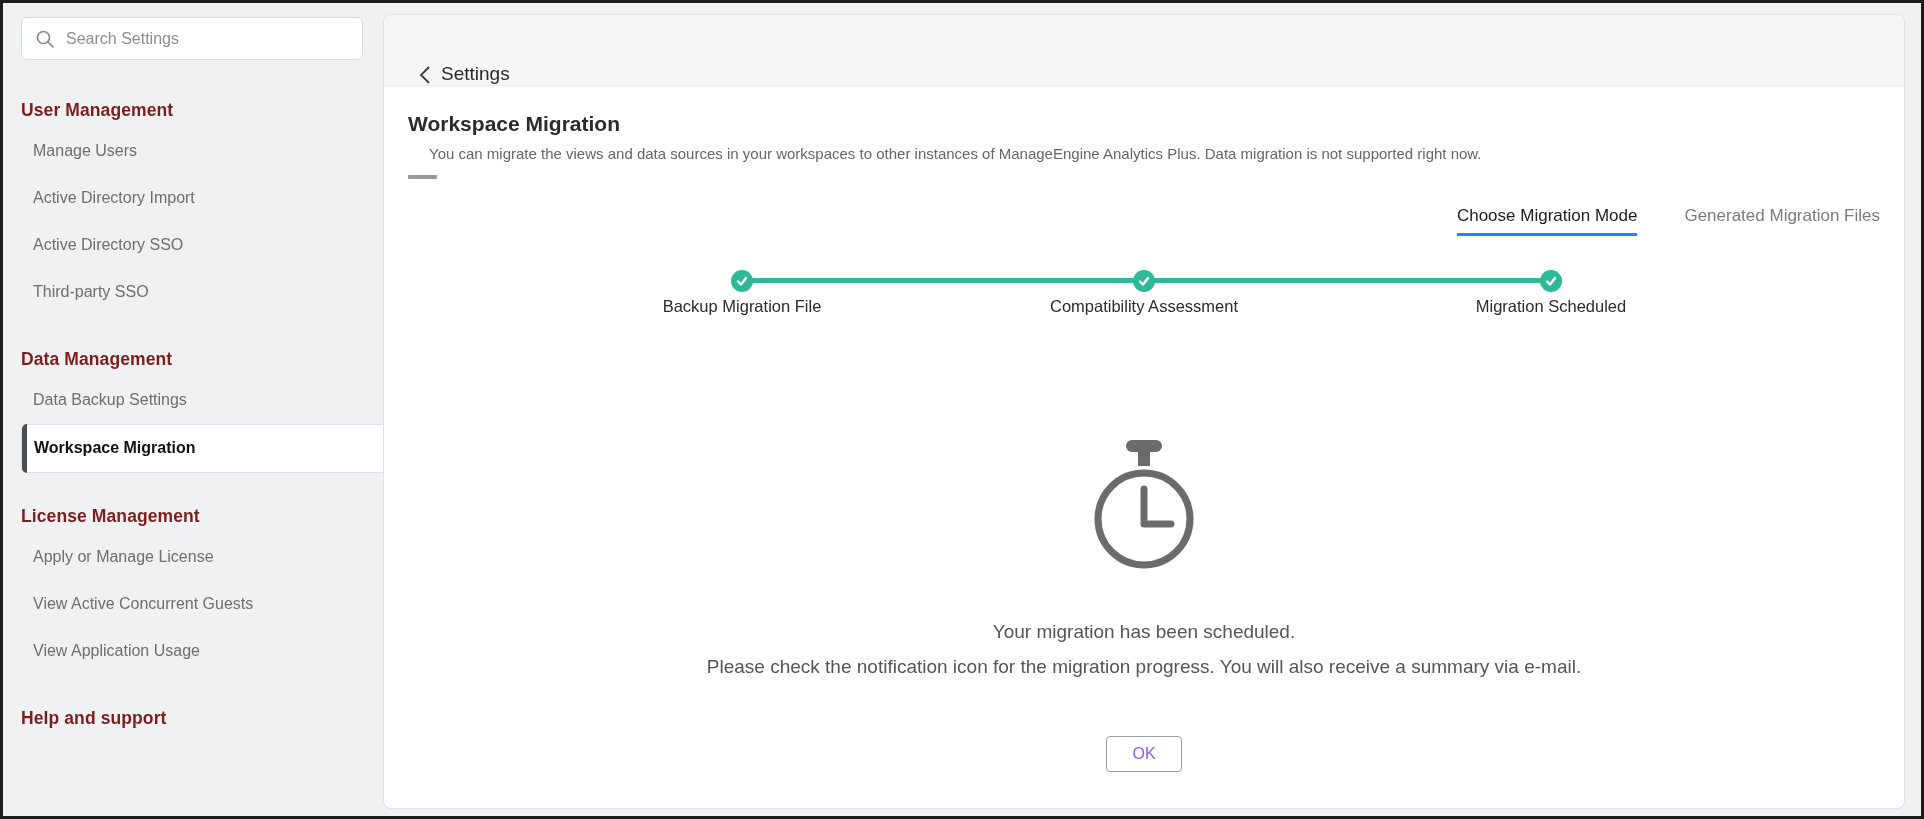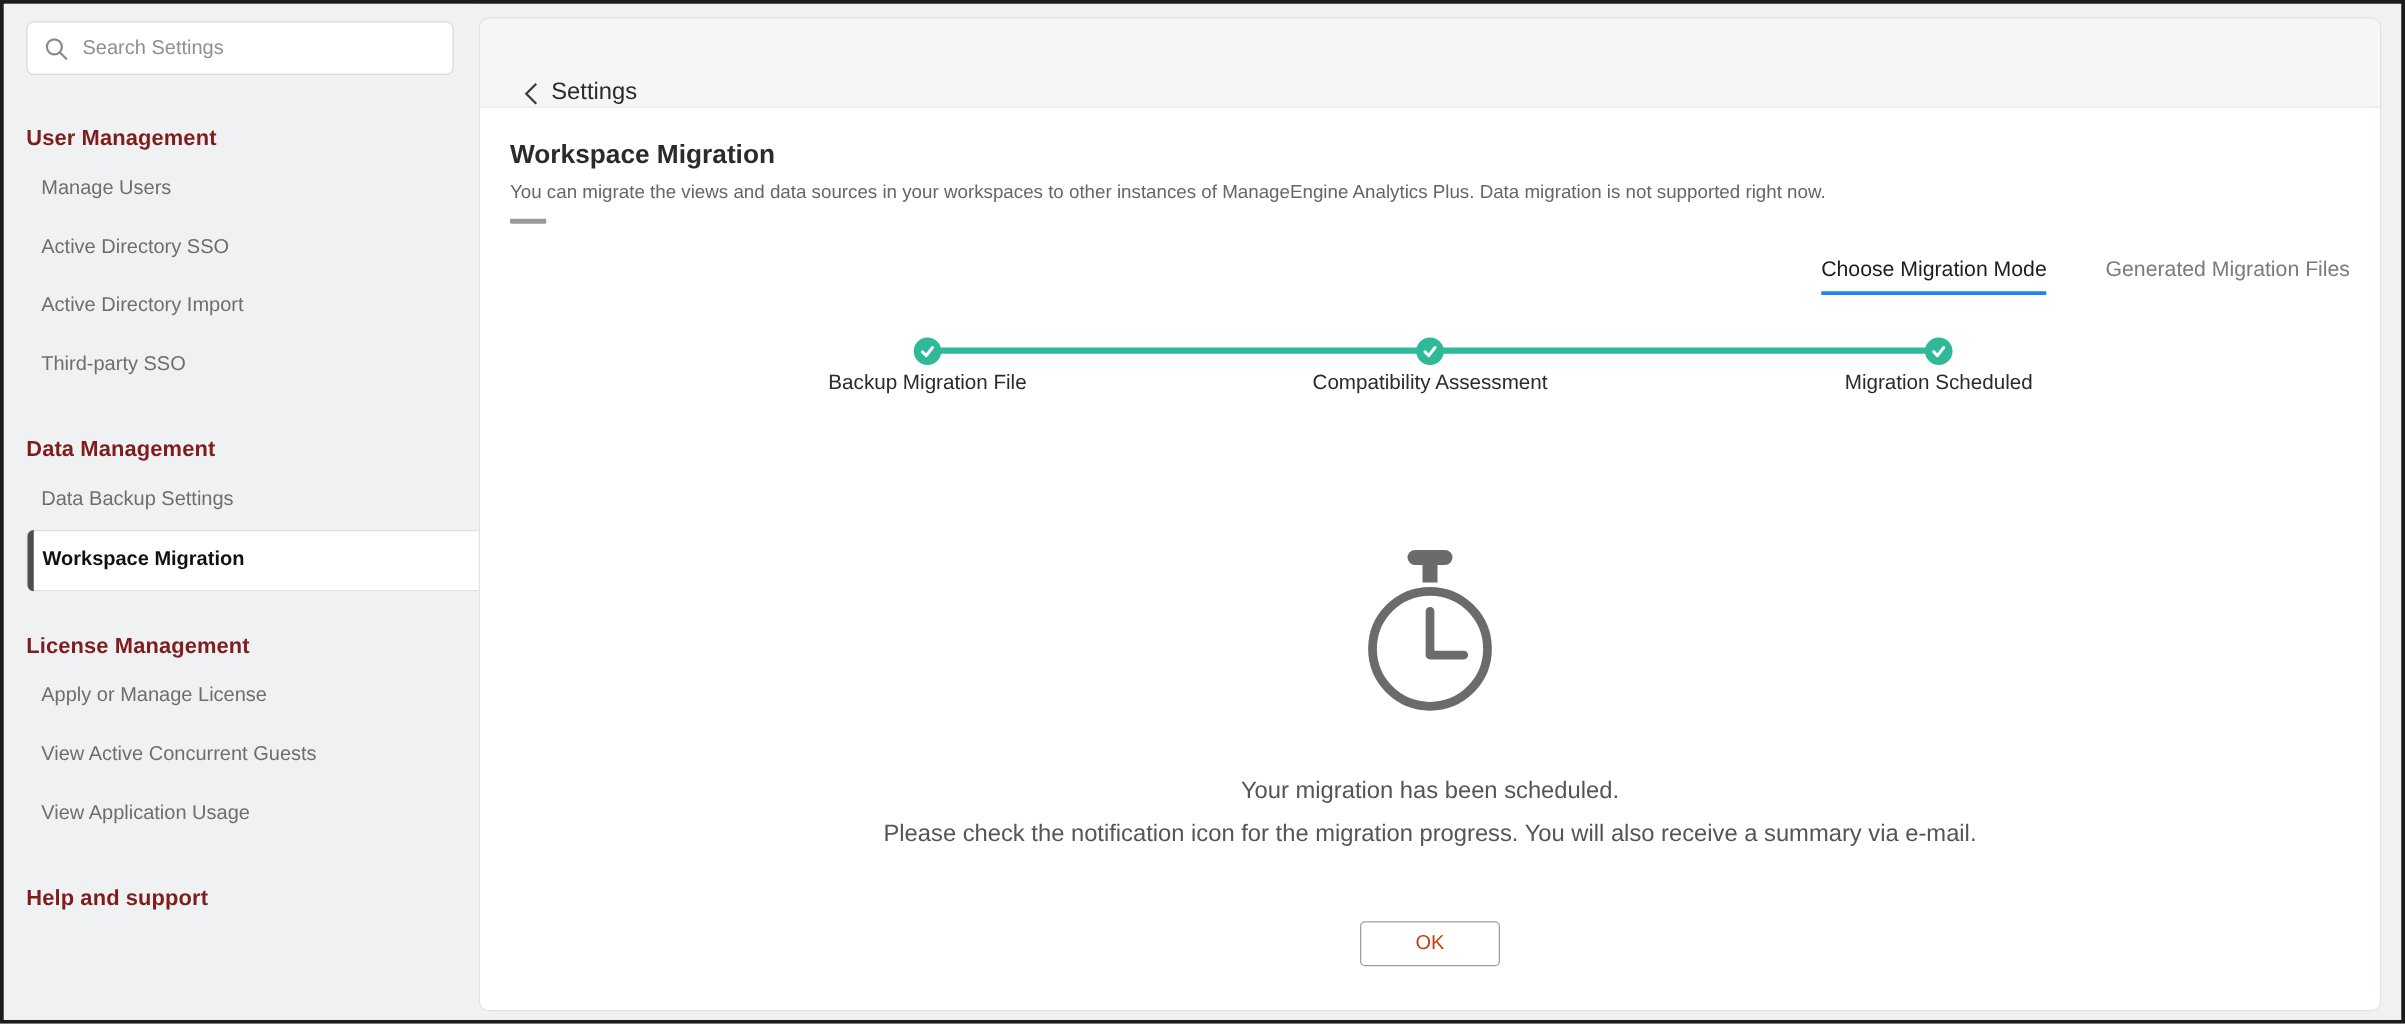--- a/index.html
+++ b/index.html
@@ -61,21 +61,21 @@
     height:71px; flex:0 0 71px; background:#f6f6f6;
     border-bottom:1px solid #ececec;
     display:flex; align-items:flex-end; padding-left:35px;
     box-shadow:0 1px 2px rgba(0,0,0,0.03);
     cursor:pointer;
   }
   .back-label { font-size:19px; color:#2b2b2b; margin-left:10px; font-weight:400; }
 
   .content { flex:1; padding:26px 24px 0 24px; position:relative; }
   .page-title { font-size:21px; font-weight:700; color:#2b2b2b; }
-  .page-desc { margin-top:9px; font-size:15px; color:#666; }
+  .page-desc { margin-top:9px; font-size:15px; color:#666;margin-left:21px; }
   .desc-dash { margin-top:13px; width:29px; height:4px; background:#9a9a9a; border-radius:1px; }
 
   .tabs { margin-top:27px; display:flex; gap:47px;justify-content:flex-end; }
   .tab { font-size:17px; color:#7b7b7b; padding-bottom:7px; cursor:pointer; }
   .tab.active { color:#1d1d1d; border-bottom:3px solid #1e86f0; }
 
   
   .stepper { position:relative; margin-top:34px; height:78px; }
   .step-line {
     position:absolute; top:8px; left:334px; width:809px; height:5px;
@@ -89,24 +89,24 @@
     position:absolute; top:27px; transform:translateX(-50%);
     font-size:16.5px; color:#2b2b2b; white-space:nowrap;
   }
 
   
   .scheduled { text-align:center; }
   .clock-wrap { margin-top:92px; }
   .msg { font-size:19px; color:#555; line-height:35px; }
   .msg-block { margin-top:38px; }
   .ok-button {
-    margin-top:52px; width:112px; height:36px;
+    margin-top:52px; width:76px; height:36px;
     background:#fff; border:1px solid #9e9e9e; border-radius:4px;
     font-family:"Liberation Sans", sans-serif;
-    font-size:16px; color:#c2410c; cursor:pointer;
+    font-size:16px; color:#8b5cf6; cursor:pointer;
   }
 </style>
 </head>
 <body>
 
 <div class="screen">
 
   <div class="sidebar">
     <div class="search-box">
       <svg width="20" height="20" viewBox="0 0 20 20">
@@ -114,22 +114,22 @@
         <line x1="13" y1="13" x2="18" y2="18" stroke="#8a8a8a" stroke-width="1.7" stroke-linecap="round"></line>
       </svg>
       <input class="search-input" type="text" placeholder="Search Settings" style="">
     </div>
 
     <div class="nav">
 
       <div class="side-section">
         <div class="side-heading">User Management</div>
         <div class="side-item">Manage Users</div>
+        <div class="side-item">Active Directory Import</div>
         <div class="side-item">Active Directory SSO</div>
-        <div class="side-item">Active Directory Import</div>
         <div class="side-item">Third-party SSO</div>
       </div>
 
       <div class="side-section">
         <div class="side-heading">Data Management</div>
         <div class="side-item">Data Backup Settings</div>
         <div class="side-item selected">Workspace Migration</div>
       </div>
 
       <div class="side-section">

